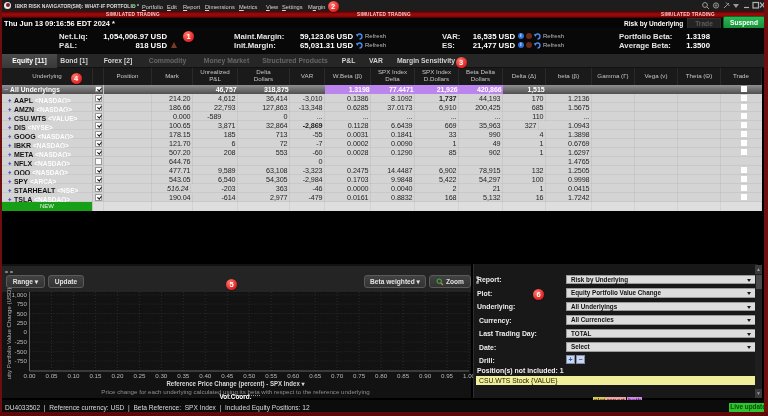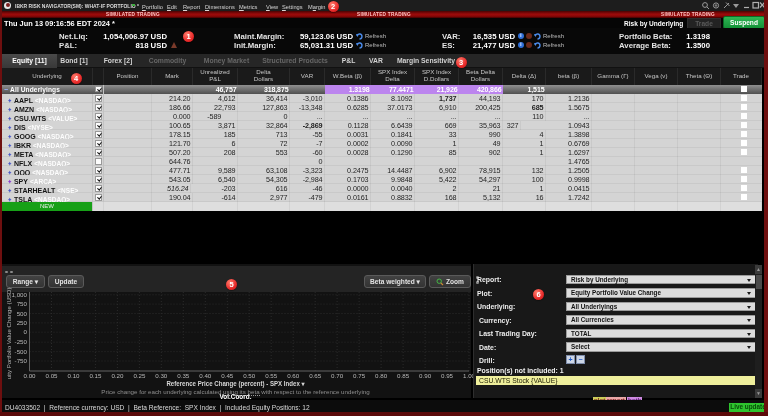--- a/index.html
+++ b/index.html
@@ -264,21 +264,21 @@
       </div>
       <div class="cn" style="left:102px;width:48px;"></div>
       <div class="cn" style="left:150px;width:41px;">186.66</div>
       <div class="cn" style="left:191px;width:45px;">22,793</div>
       <div class="cn" style="left:236px;width:52px;">127,863</div>
       <div class="cn" style="left:288px;width:35px;">-13,348</div>
       <div class="cn" style="left:323px;width:46px;">0.6285</div>
       <div class="cn" style="left:369px;width:44px;">37.0173</div>
       <div class="cn" style="left:413px;width:44px;">6,910</div>
       <div class="cn" style="left:457px;width:44px;">200,425</div>
-      <div class="cn" style="left:501px;width:43px;font-weight:bold;">685</div>
+      <div class="cn" style="left:501px;width:43px;">685</div>
       <div class="cn" style="left:544px;width:46px;">1.5675</div>
       <div class="cn" style="left:590px;width:43px;"></div>
       <div class="cn" style="left:633px;width:43px;"></div>
       <div class="cn" style="left:676px;width:43px;"></div>
       <div class="cT" style="left:719px;width:41px;">
         <span class="ckb2"></span>
       </div>
     </div>
 <div class="row" style="top:44px">
       <div class="cSym" style="left:0px;width:91px;"><span class="dia" style="color:#4a58c8">✦</span><b>CSU.WTS</b><span class="ex">&lt;VALUE&gt;</span></div>
@@ -314,21 +314,21 @@
       </div>
       <div class="cn" style="left:102px;width:48px;"></div>
       <div class="cn" style="left:150px;width:41px;">100.65</div>
       <div class="cn" style="left:191px;width:45px;">3,871</div>
       <div class="cn" style="left:236px;width:52px;">32,864</div>
       <div class="cn" style="left:288px;width:35px;font-weight:bold;">-2,869</div>
       <div class="cn" style="left:323px;width:46px;">0.1128</div>
       <div class="cn" style="left:369px;width:44px;">6.6439</div>
       <div class="cn" style="left:413px;width:44px;">669</div>
       <div class="cn" style="left:457px;width:44px;">35,963</div>
-      <div class="cn" style="left:476px;width:43px;">327</div>
+      <div class="cn" style="left:494px;width:43px;">327</div>
       <div class="cn" style="left:544px;width:46px;">1.0943</div>
       <div class="cn" style="left:590px;width:43px;"></div>
       <div class="cn" style="left:633px;width:43px;"></div>
       <div class="cn" style="left:676px;width:43px;"></div>
       <div class="cT" style="left:719px;width:41px;">
         <span class="ckb2"></span>
       </div>
     </div>
 <div class="row" style="top:62px">
       <div class="cSym" style="left:0px;width:91px;"><span class="dia" style="color:#4a58c8">✦</span><b>GOOG</b><span class="ex">&lt;NASDAQ&gt;</span></div>
@@ -479,21 +479,21 @@
 <div class="row" style="top:116px">
       <div class="cSym" style="left:0px;width:91px;"><span class="dia" style="color:#4a58c8">✦</span><b>STARHEALT</b><span class="ex">&lt;NSE&gt;</span></div>
       <div class="cbx" style="left:91px;width:11px;">
         <span class="ckb">
           <span class="tick"></span>
         </span>
       </div>
       <div class="cn" style="left:102px;width:48px;"></div>
       <div class="cn" style="left:148px;width:41px;font-style:italic;">516.24</div>
       <div class="cn" style="left:191px;width:45px;">-203</div>
-      <div class="cn" style="left:236px;width:52px;">616</div>
+      <div class="cn" style="left:236px;width:52px;">363</div>
       <div class="cn" style="left:288px;width:35px;">-46</div>
       <div class="cn" style="left:323px;width:46px;">0.0000</div>
       <div class="cn" style="left:369px;width:44px;">0.0040</div>
       <div class="cn" style="left:413px;width:44px;">2</div>
       <div class="cn" style="left:457px;width:44px;">21</div>
       <div class="cn" style="left:501px;width:43px;">1</div>
       <div class="cn" style="left:544px;width:46px;">0.0415</div>
       <div class="cn" style="left:590px;width:43px;"></div>
       <div class="cn" style="left:633px;width:43px;"></div>
       <div class="cn" style="left:676px;width:43px;"></div>

